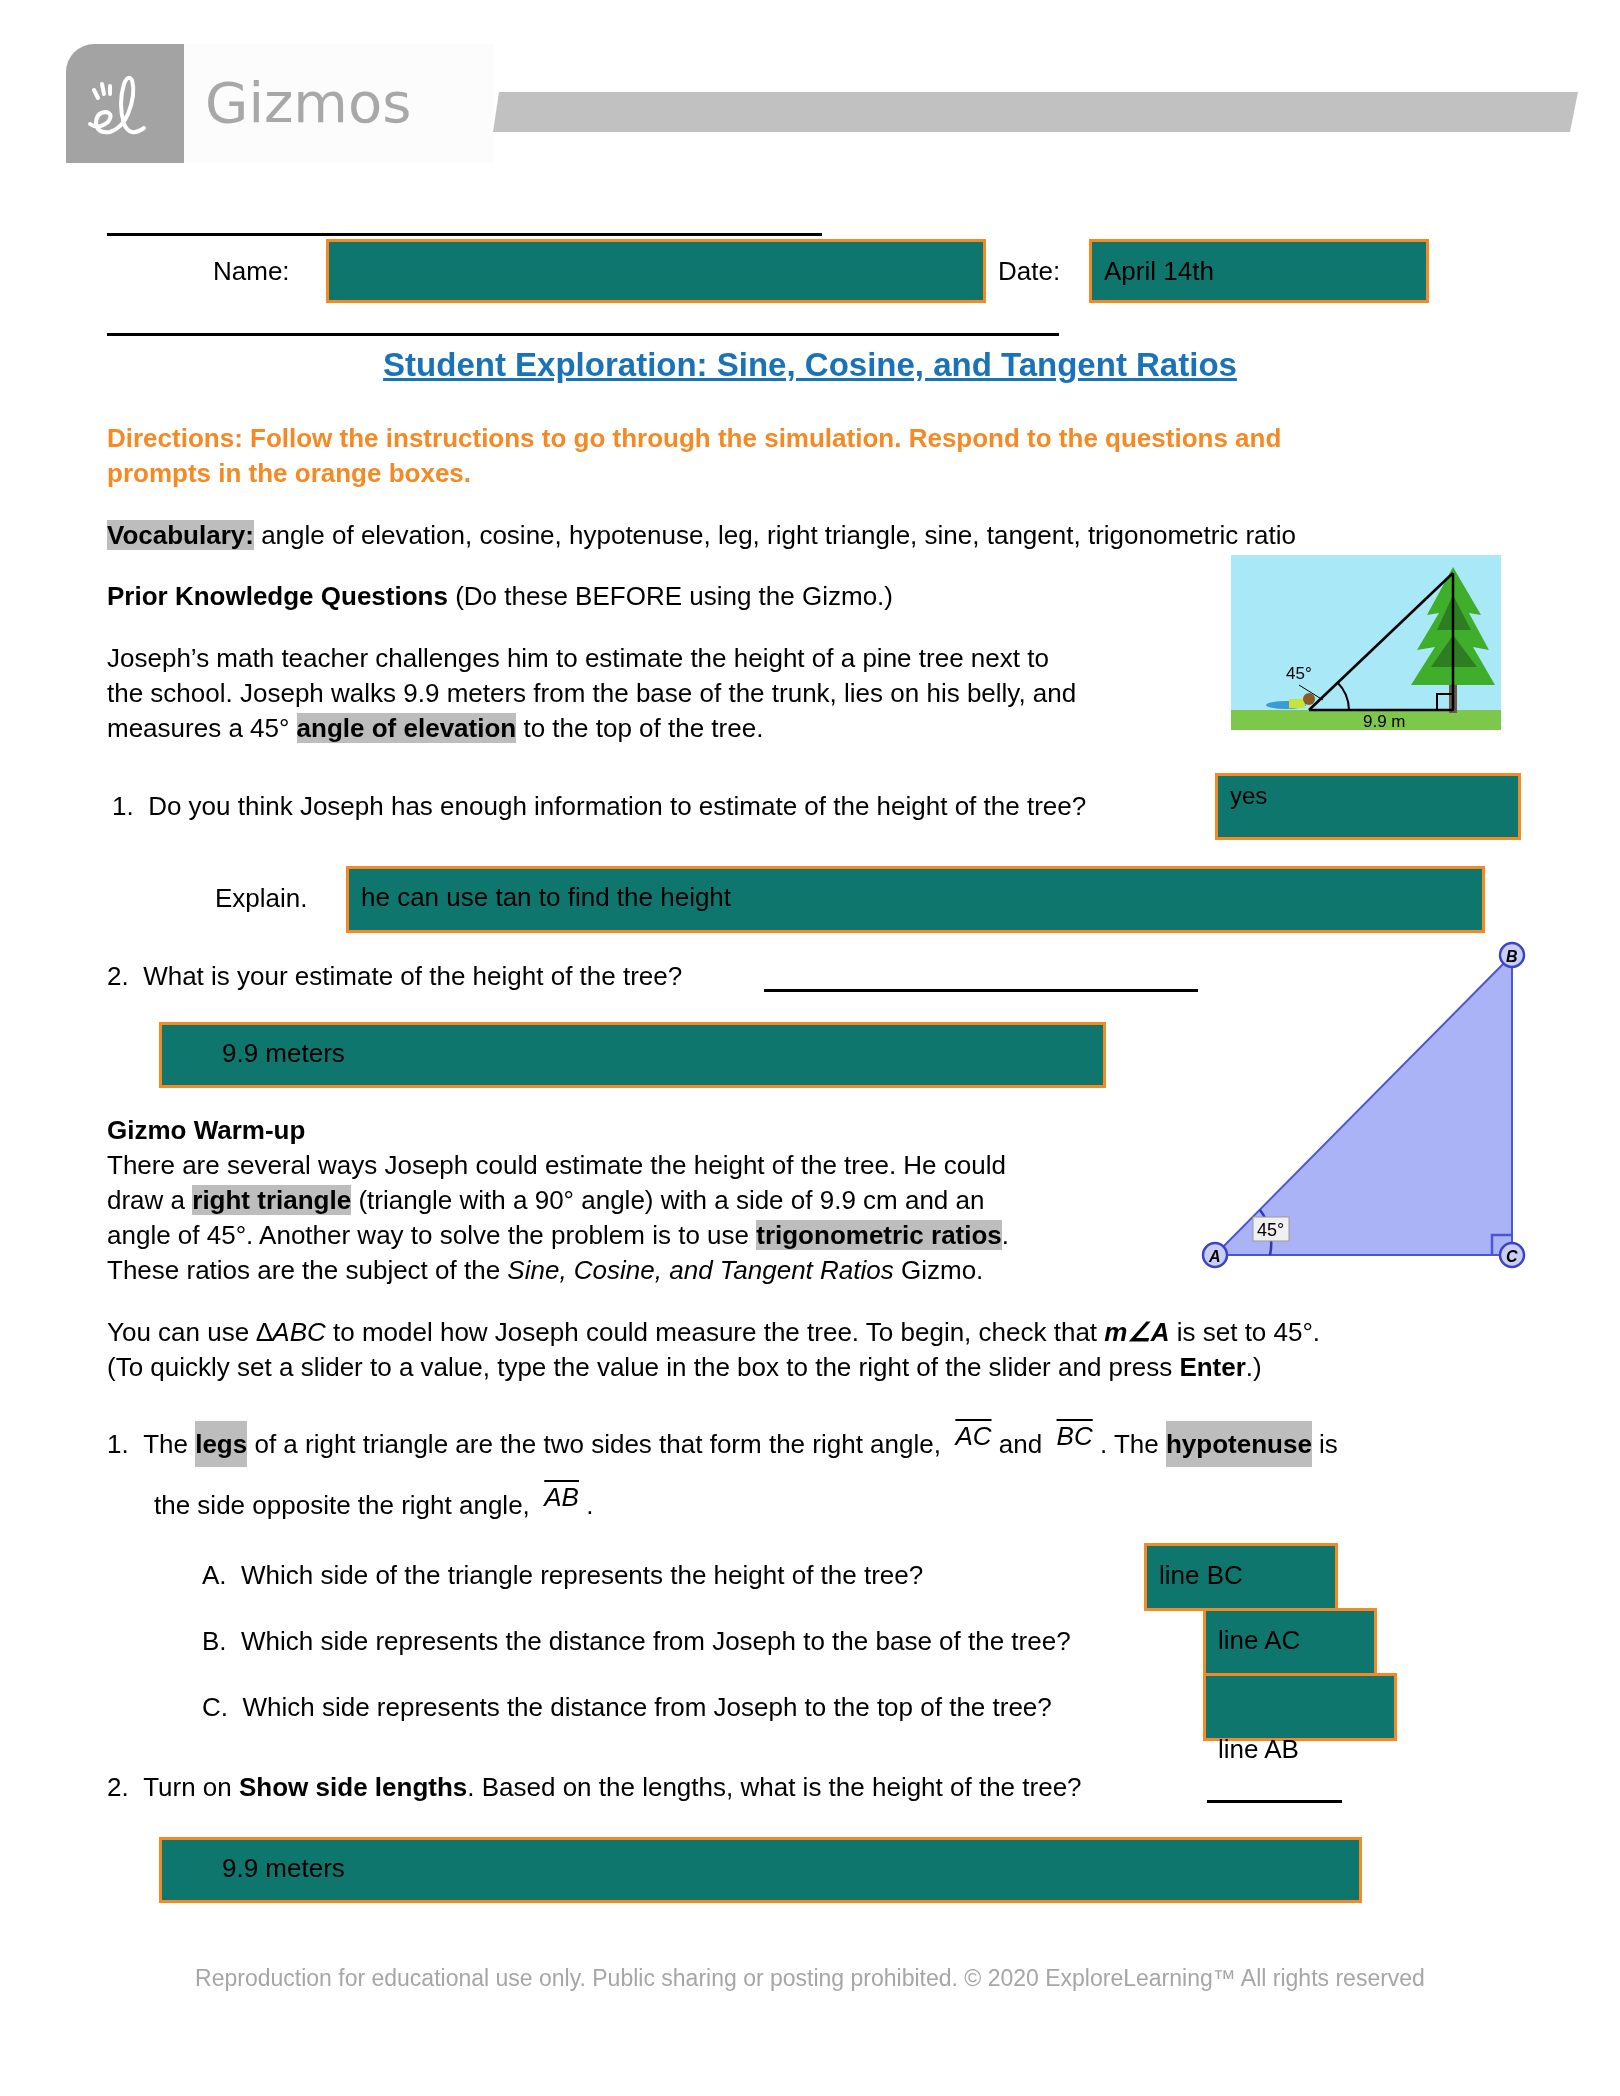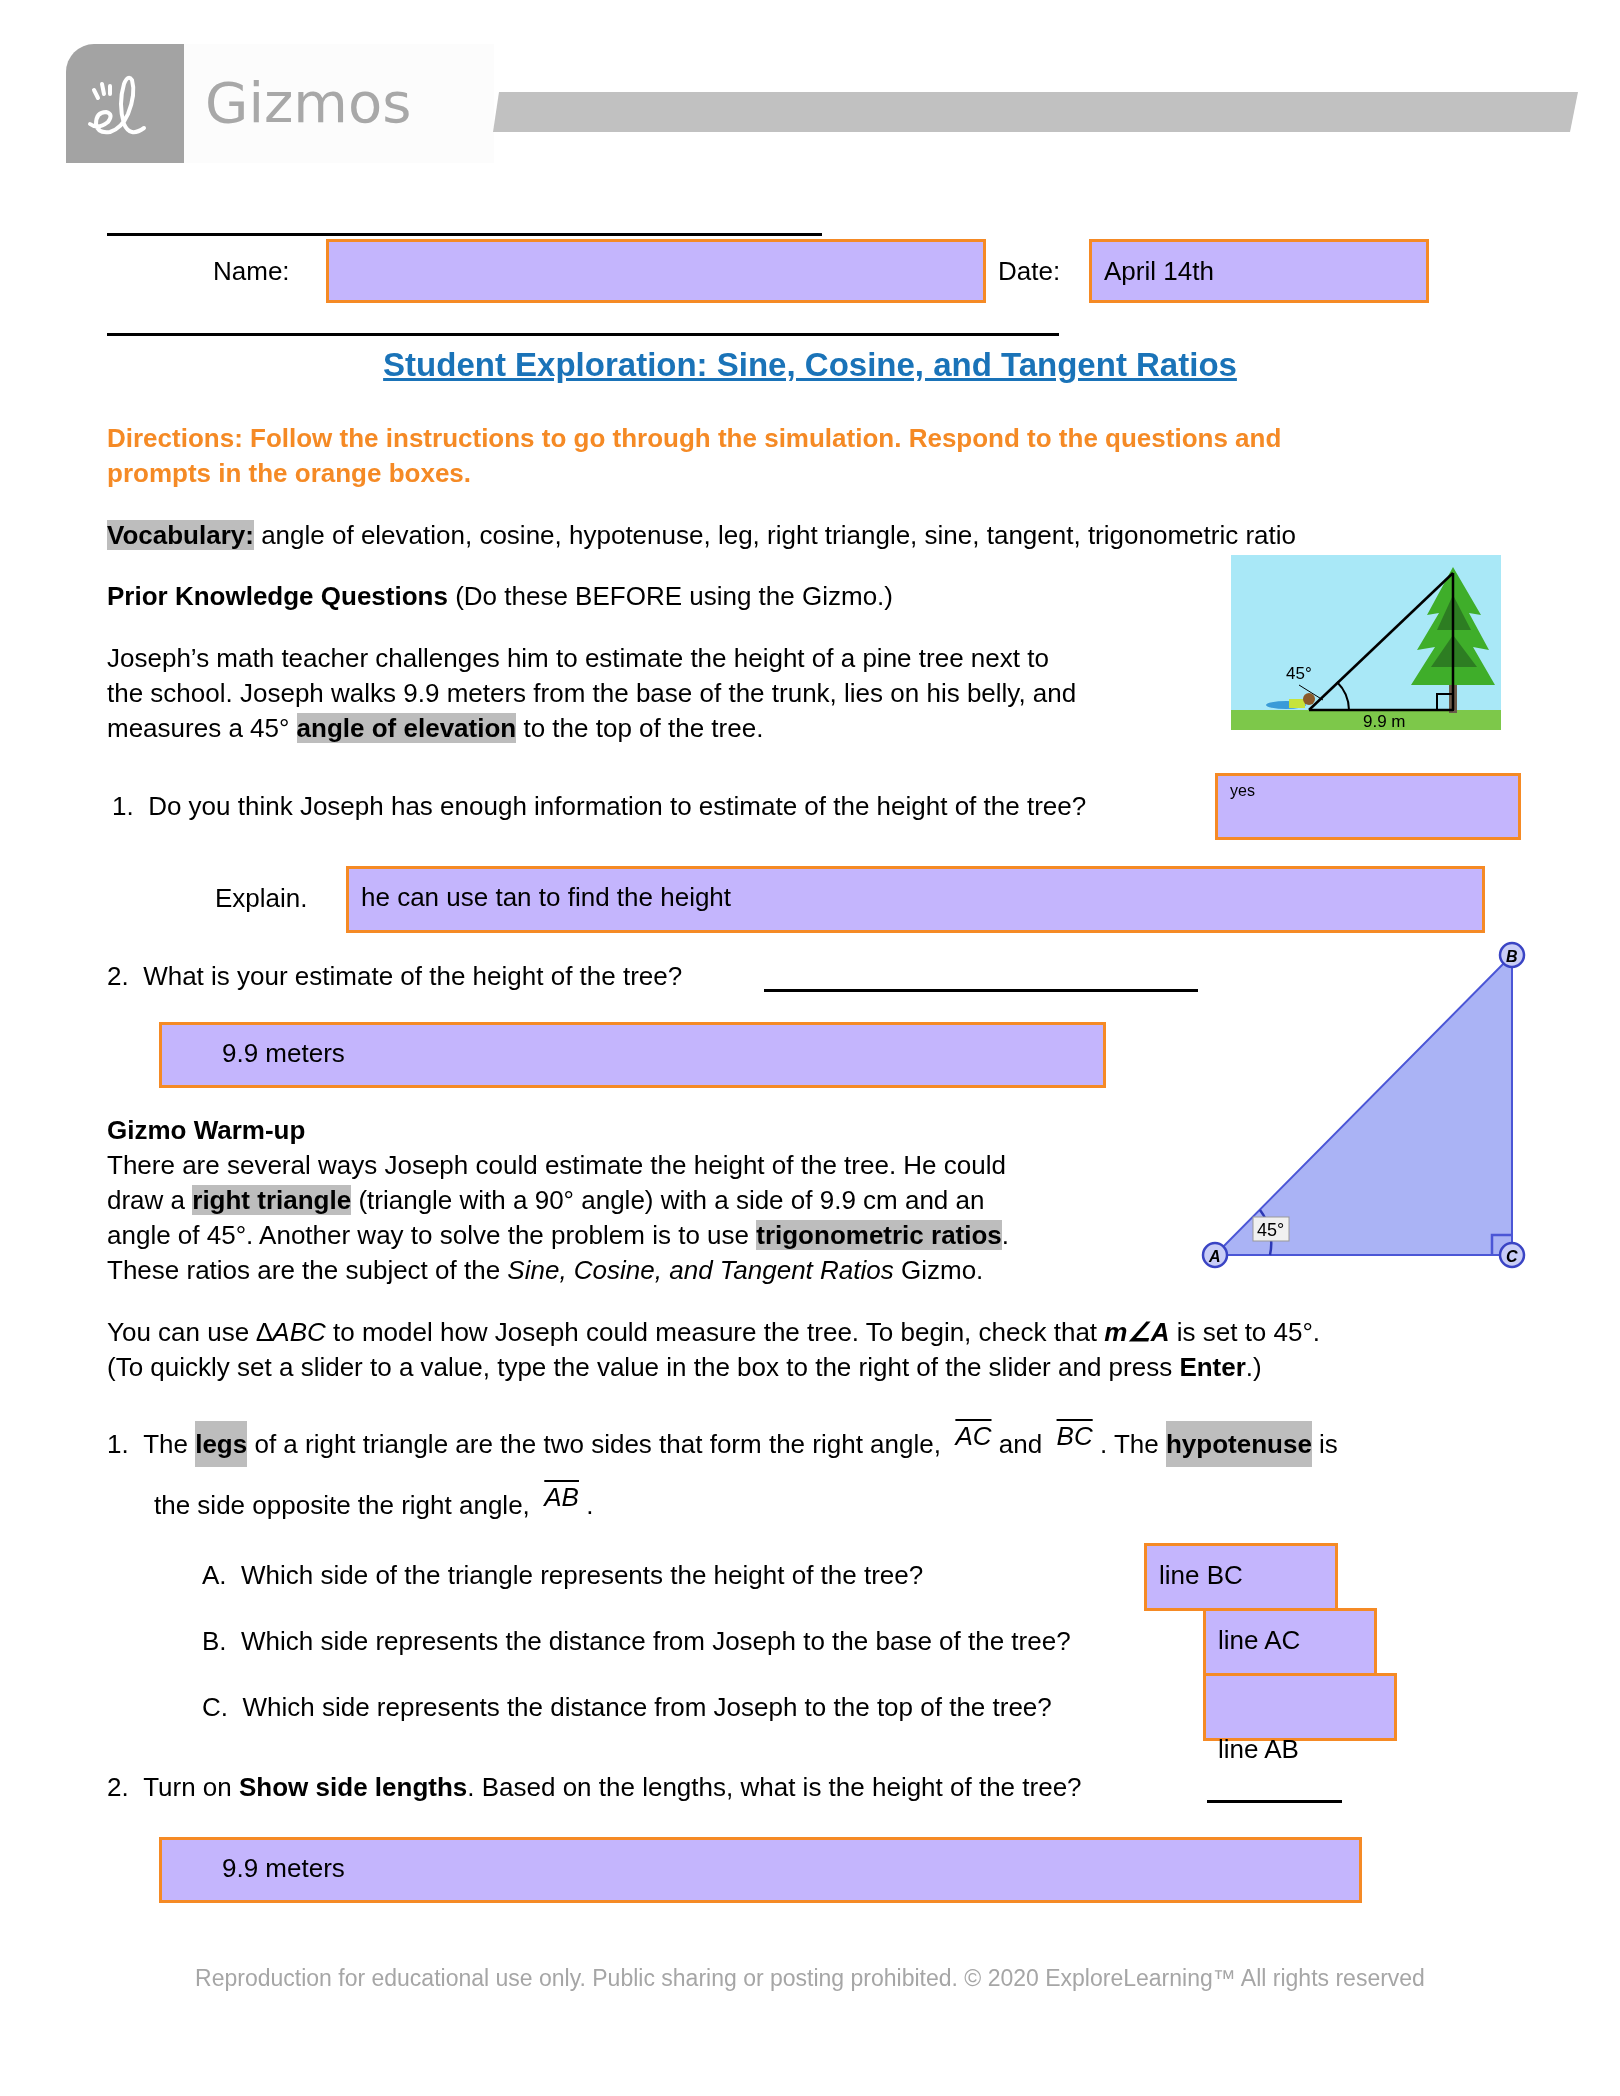--- a/index.html
+++ b/index.html
@@ -1,19 +1,19 @@
 <!DOCTYPE html>
 <html><head>
 <meta charset="utf-8">
 <style>
   html, body { margin:0; padding:0; background:#fff; }
   body { width:1620px; height:2096px; position:relative; overflow:hidden;
          font-family:"Liberation Sans", sans-serif; color:#000; font-size:26px; }
   .abs { position:absolute; }
-  .ob { position:absolute; border:3px solid #f58a25; box-sizing:border-box; background:#c4b5fd; }
+  .ob { position:absolute; border:3px solid #f58a25; box-sizing:border-box; background:#0f766e; }
   .ob span { position:absolute; left:12px; white-space:nowrap; }
   .hl { background:#bdbdbd; font-weight:bold; }
   .rule { position:absolute; height:3px; background:#000; }
   .line { position:absolute; white-space:nowrap; line-height:36px; }
   .ovl { text-decoration:overline; font-style:italic; position:relative; top:-8px; }
   b { font-weight:bold; }
   i { font-style:italic; }
   
   .logo-box { left:66px; top:44px; width:118px; height:119px; background:#a3a3a3; border-top-left-radius:28px; }
   .logo-text-bg { left:184px; top:44px; width:310px; height:119px; background:#fcfcfc; }
@@ -85,21 +85,21 @@
     <ellipse cx="55" cy="150" rx="20" ry="4" fill="#3a9bd8"></ellipse>
     <rect x="58" y="144" width="16" height="9" fill="#c7e33a"></rect>
     <circle cx="78" cy="144" r="6" fill="#8b5a2b"></circle>
   </g>
 </svg>
 
 <div class="line" style="left:112px; top:788px;">
   <span>1.</span>&nbsp;&nbsp;<span>Do you think Joseph has enough information to estimate of the height of the tree?</span>
 </div>
 <div class="ob" style="left:1215px; top:773px; width:306px; height:67px;">
-    <span style="top:6px; font-size:16px;">yes</span>
+    <span style="top:6px; font-size:24px;">yes</span>
   </div>
 
 <div class="line" style="left:215px; top:880px;">Explain.</div>
 <div class="ob" style="left:346px; top:866px; width:1139px; height:67px;">
     <span style="top:13px;">he can use tan to find the height</span>
   </div>
 
 <div class="line" style="left:107px; top:958px;">
   <span>2.</span>&nbsp;&nbsp;<span>What is your estimate of the height of the tree?</span>
 </div>

